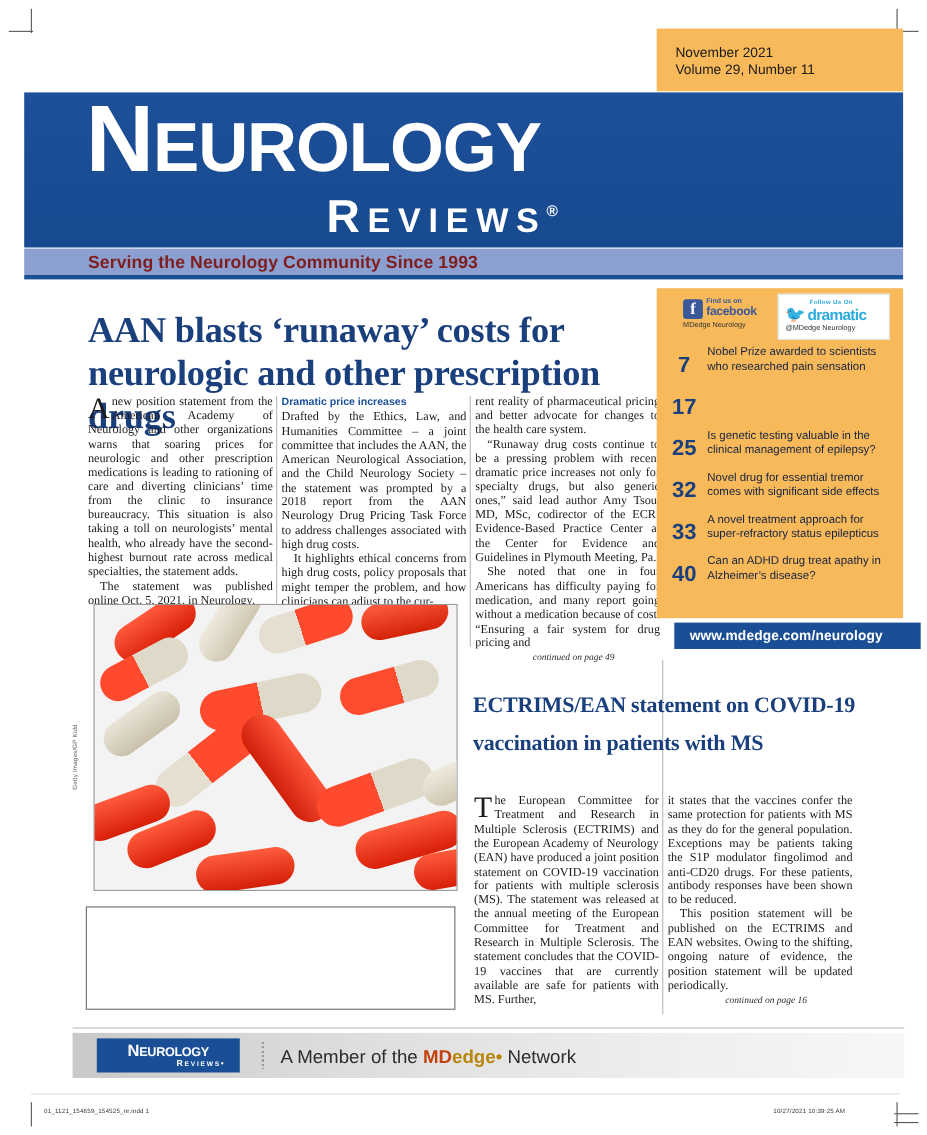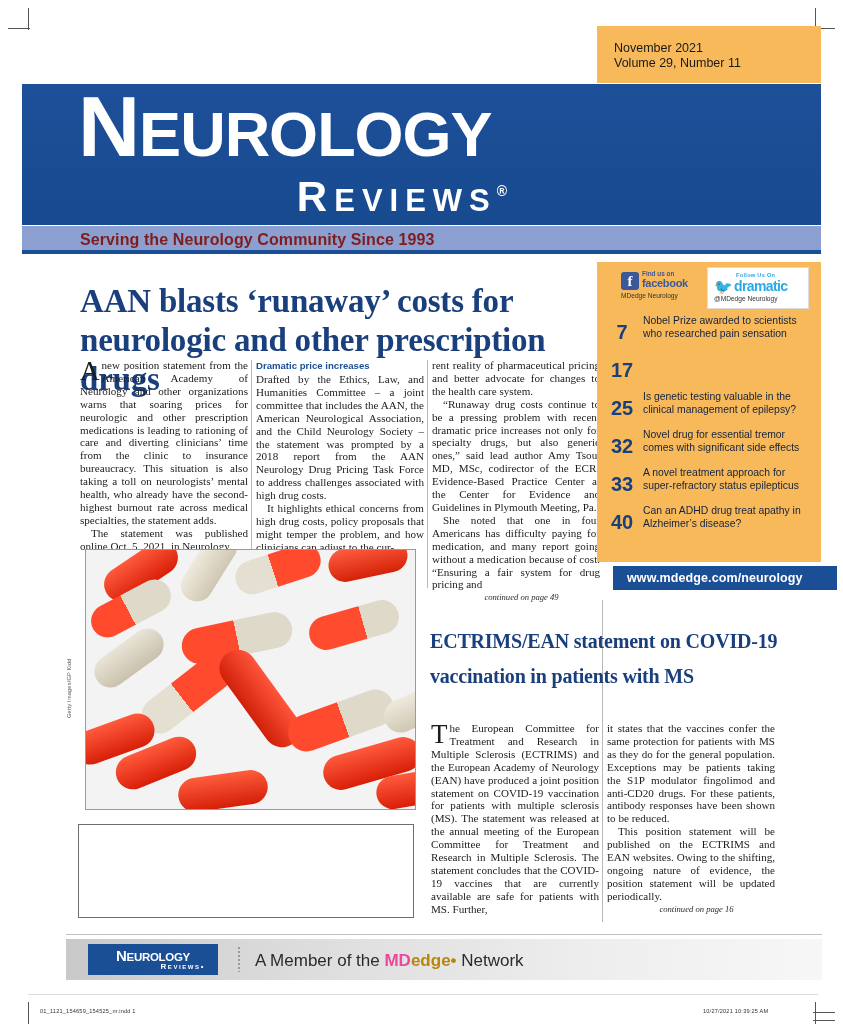--- a/index.html
+++ b/index.html
@@ -176,21 +176,21 @@
   .foot-logo .r{
     color:#fff;font-family:"Liberation Sans",sans-serif;font-weight:bold;
     font-size:7.6px;letter-spacing:1.6px;text-align:right;padding-right:13px;margin-top:-2px;
   }
   .dots{position:absolute;left:238px;top:947px;width:2px;height:25px;
     background:repeating-linear-gradient(180deg,#9a9a9a 0 2px,transparent 2px 4px);}
   .foot-txt{
     position:absolute;left:255px;top:951px;
     font-family:"Liberation Sans",sans-serif;font-size:17px;color:#2b2b2b;
   }
-  .foot-txt .md{font-weight:bold;color:#ec4899;}
+  .foot-txt .md{font-weight:bold;color:#c2410c;}
   .foot-txt .edge{font-weight:bold;color:#b8860b;}
   .foot-rule{position:absolute;left:66px;top:934px;width:756px;height:1px;background:#c0c0c0;}
 
   .slug-l{
     position:absolute;left:40px;top:1008px;font-family:"Liberation Sans",sans-serif;
     font-size:5.6px;color:#333;letter-spacing:.2px;
   }
   .slug-r{
     position:absolute;left:703px;top:1008px;font-family:"Liberation Sans",sans-serif;
     font-size:5.6px;color:#333;letter-spacing:.2px;

